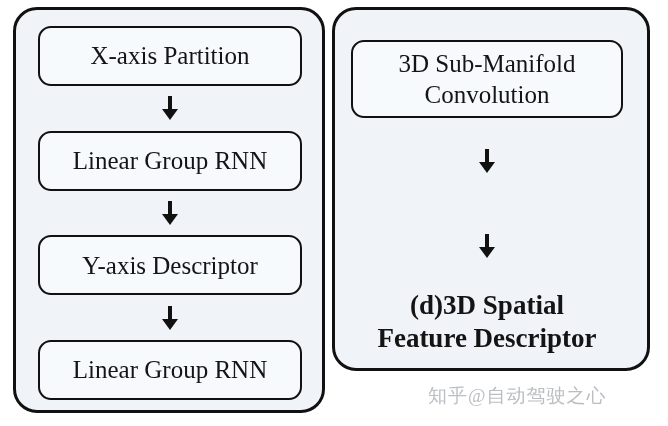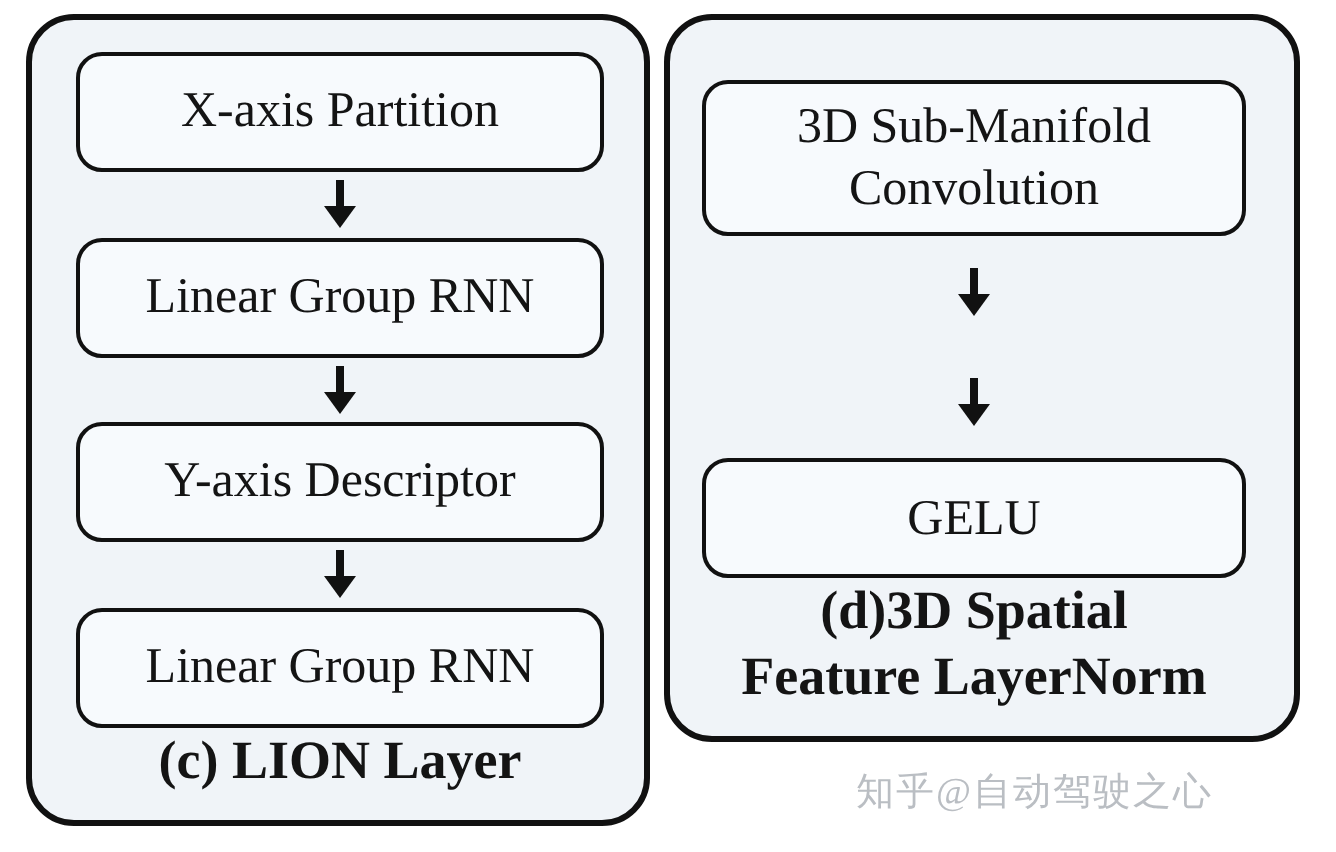--- a/index.html
+++ b/index.html
@@ -121,37 +121,33 @@
     <div class="flow-box h1">
       <span>Y-axis Descriptor</span>
     </div>
     <div class="arrow">
       <div class="stem"></div>
       <div class="head"></div>
     </div>
     <div class="flow-box h1">
       <span>Linear Group RNN</span>
     </div>
-    <div class="caption">(c) LION Layer</div>
   </div>
 
   <div class="panel" id="panel-descriptor">
     <div class="flow-box h2">
       <span>3D Sub-Manifold Convolution</span>
     </div>
     <div class="arrow">
       <div class="stem"></div>
       <div class="head"></div>
     </div>
     <div class="arrow">
       <div class="stem"></div>
       <div class="head"></div>
     </div>
-    <div class="flow-box h1">
-      <span>GELU</span>
-    </div>
     <div class="caption">(d)3D Spatial
-Feature LayerNorm</div>
+Feature Descriptor</div>
   </div>
 
   <div id="watermark">知乎@自动驾驶之心</div>
 
 </div>
 
 </body></html>

